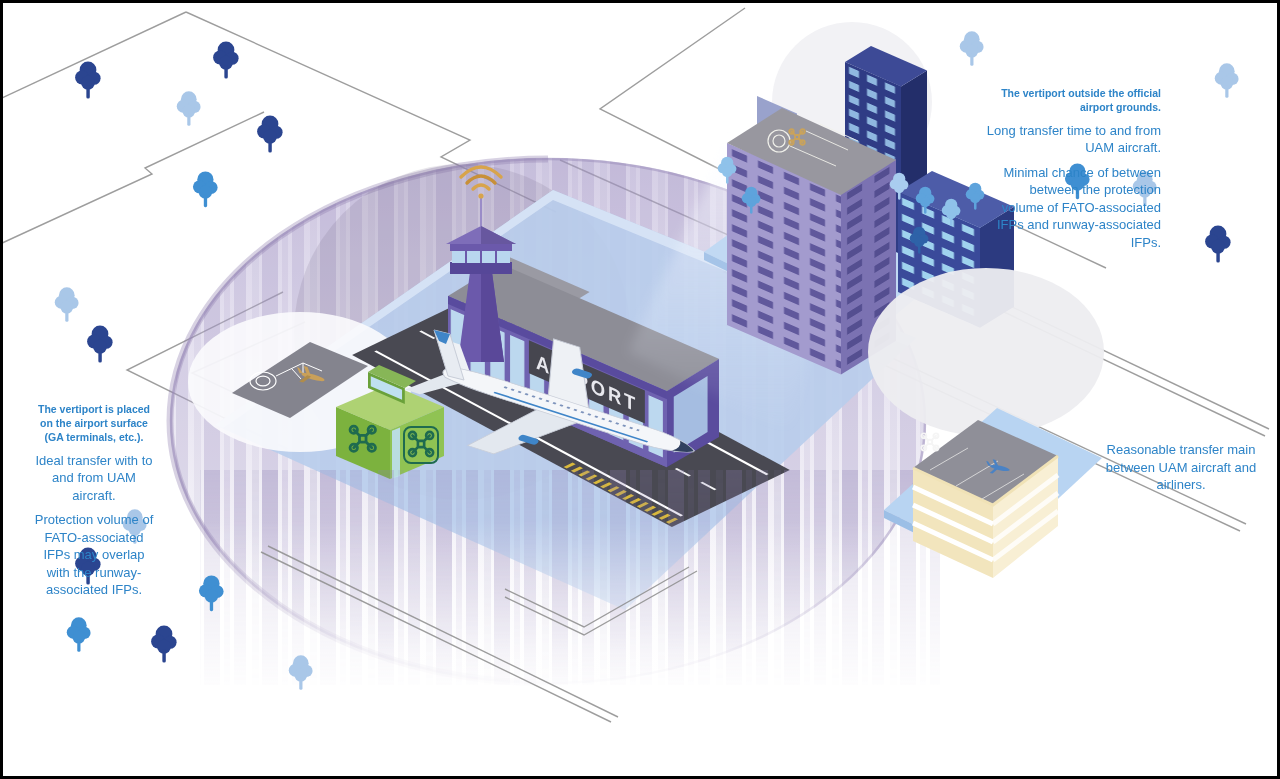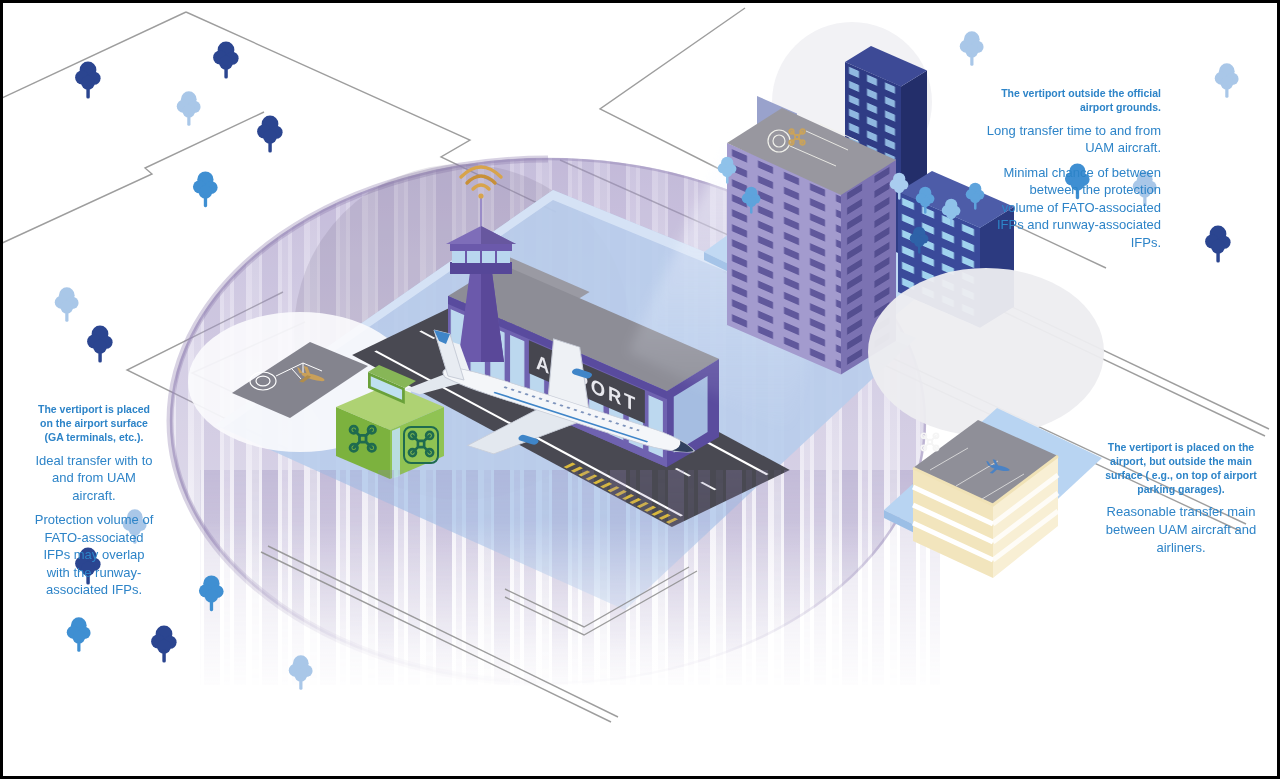--- a/index.html
+++ b/index.html
@@ -316,18 +316,17 @@
   <p>Protection volume of FATO-associated IFPs may overlap with the runway-associated IFPs.</p>
 </div>
 
 <div class="note" style="left:982px;top:84px;width:176px;text-align:right;">
   <h4>The vertiport outside the official airport grounds.</h4>
   <p>Long transfer time to and from UAM aircraft.</p>
   <p>Minimal chance of between between the protection volume of FATO-associated IFPs and runway-associated IFPs.</p>
 </div>
 
 <div class="note" style="left:1100px;top:438px;width:156px;">
-  <h4>The vertiport is placed on the airport, but outside the main surface ( e.g., on top of airport parking garages).</h4>
   <p>Reasonable transfer main between UAM aircraft and airliners.</p>
 </div>
 
 
 </div>
 
 </body></html>

